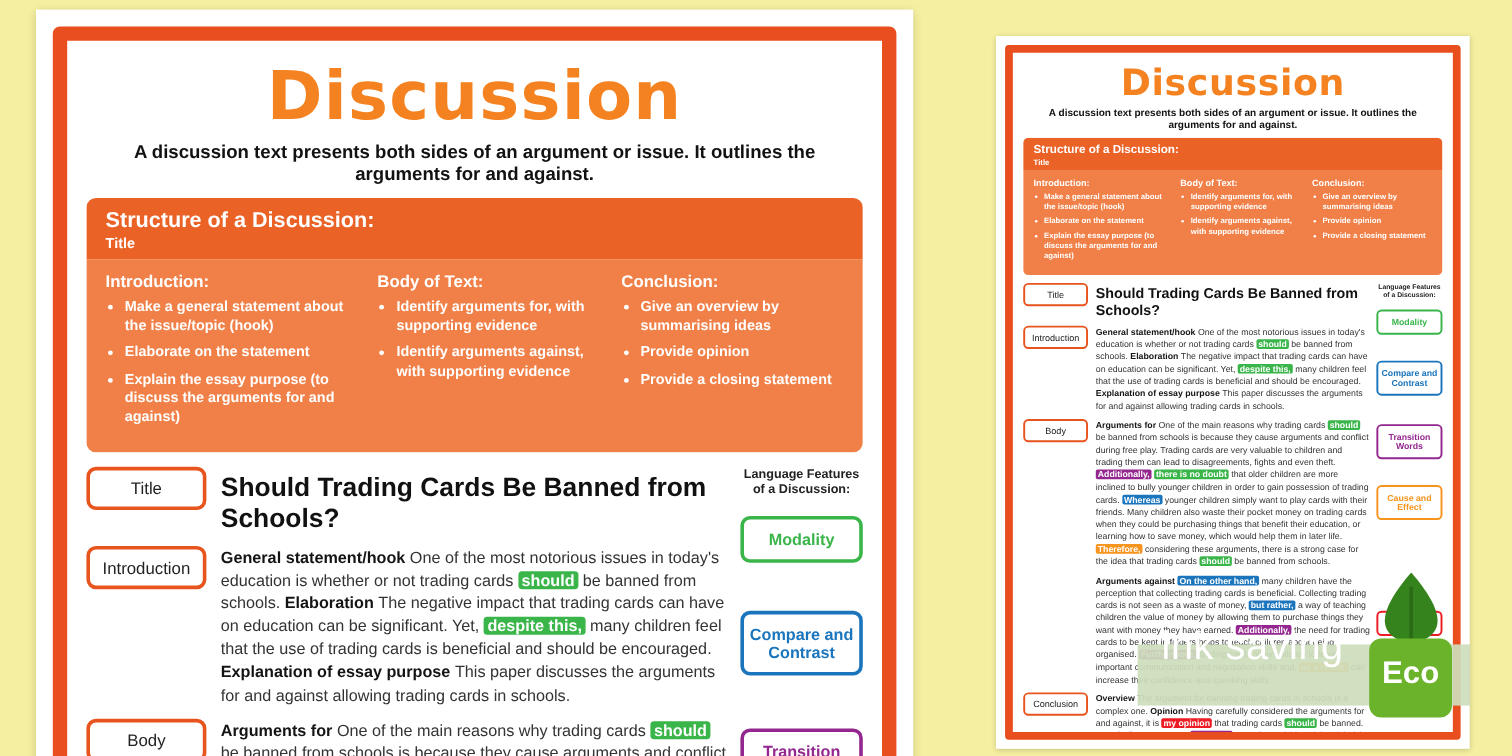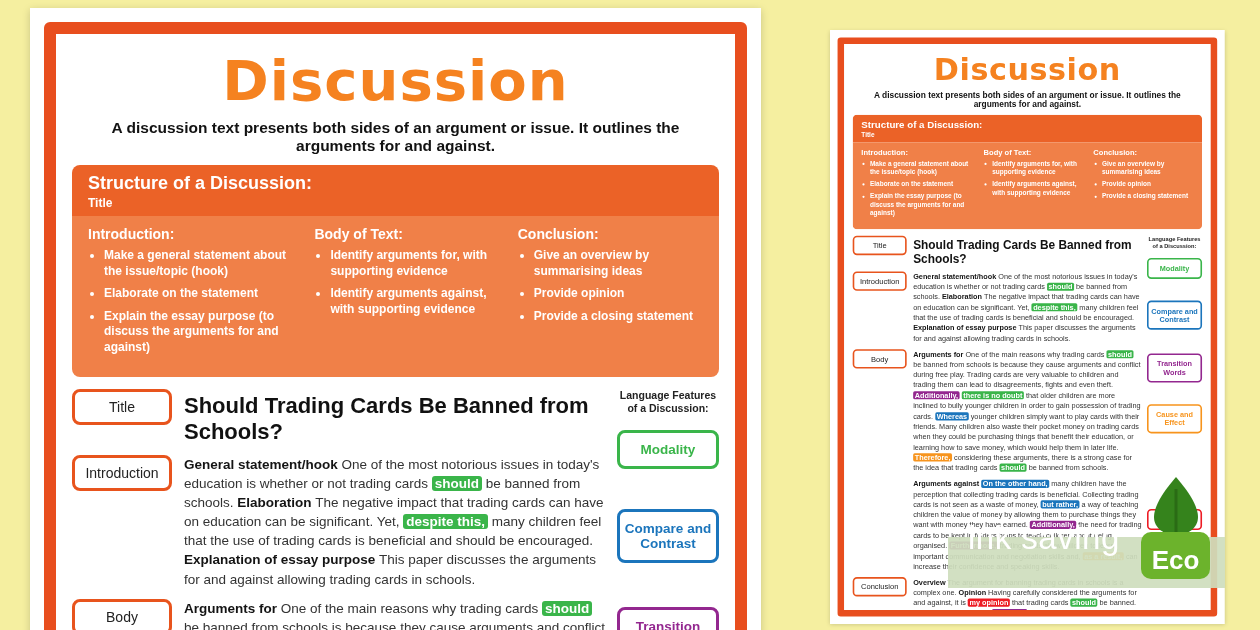--- a/index.html
+++ b/index.html
@@ -80,21 +80,21 @@
   .f-op{margin-top:140px;border-color:#ed1c24;color:#ed1c24;}
 
   
   .eco-band{position:absolute;left:948px;top:537px;width:277px;height:51px;background:rgba(206,221,189,.92);z-index:5;}
   .eco-label{
     position:absolute;left:968px;top:512px;height:51px;line-height:51px;z-index:6;
     font-size:33px;color:#fff;letter-spacing:.5px;
   }
   .eco-leaf{position:absolute;left:1152px;top:477px;z-index:6;}
   .eco-badge{
-    position:absolute;left:1141px;top:532px;width:69px;height:47px;z-index:7;
+    position:absolute;left:1141px;top:532px;width:69px;height:66px;z-index:7;
     background:#6cb32c;border-radius:10px;color:#fff;font-size:26px;font-weight:700;
     text-align:center;line-height:57px;
   }
 </style>
 </head>
 <body>
 
 <div class="poster-slot-left">
   <div class="poster">
     <div class="frame">

